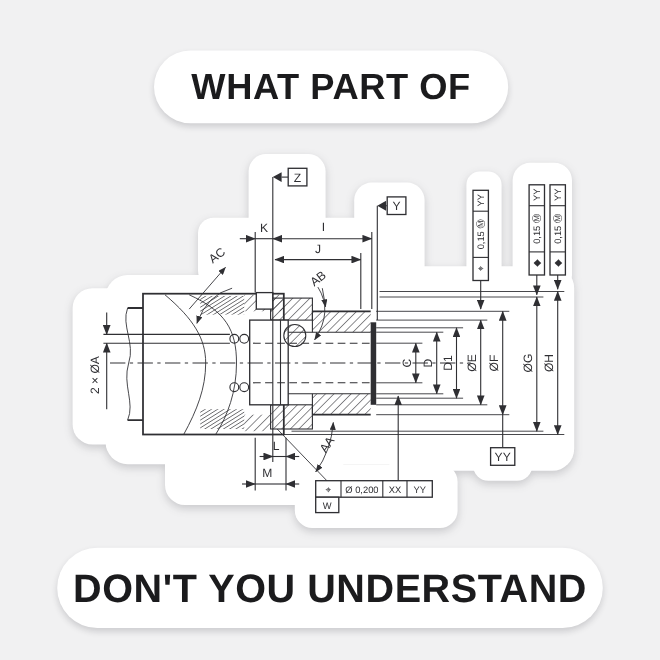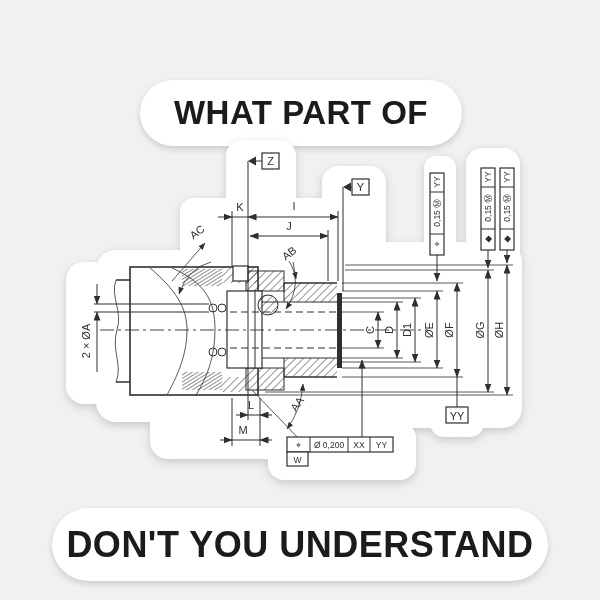--- a/index.html
+++ b/index.html
@@ -1,24 +1,24 @@
 <!DOCTYPE html>
 <html><head>
 <meta charset="utf-8">
 <style>
   html,body{margin:0;padding:0;}
   .canvas{position:relative;width:600px;height:600px;background:#f1f1f2;overflow:hidden;
           font-family:"Liberation Sans",sans-serif;}
   .cap-sticker{position:absolute;background:#fff;border-radius:34px;
                box-shadow:0 3px 6px rgba(40,40,50,.18);
-               display:flex;align-items:center;justify-content:center;margin-top:34px;}
+               display:flex;align-items:center;justify-content:center;}
   .cap-text{font-weight:700;color:#1b1b1d;letter-spacing:.5px;white-space:nowrap;}
   #cap-top{left:140px;top:46px;width:322px;height:66px;}
   #cap-top .cap-text{font-size:33px;}
-  #cap-bottom{left:52px;top:474px;width:496px;height:73px;border-radius:37px;}
+  #cap-bottom{left:52px;top:498px;width:496px;height:73px;border-radius:37px;}
   #cap-bottom .cap-text{font-size:36px;}
   svg{position:absolute;left:0;top:0;}
   .blob{filter:drop-shadow(0 3px 4px rgba(40,40,50,.20));}
   .ln{stroke:#2f2f33;stroke-width:1;fill:none;}
   .ln2{stroke:#2f2f33;stroke-width:1.6;fill:none;}
   .thin{stroke:#2f2f33;stroke-width:.8;fill:none;}
   .dash{stroke:#2f2f33;stroke-width:1;fill:none;stroke-dasharray:7 4;}
   .cline{stroke:#2f2f33;stroke-width:.9;fill:none;stroke-dasharray:14 4 3 4;}
   .box{fill:#fff;stroke:#2f2f33;stroke-width:1.2;}
   text{fill:#2f2f33;font-family:"Liberation Sans",sans-serif;}

